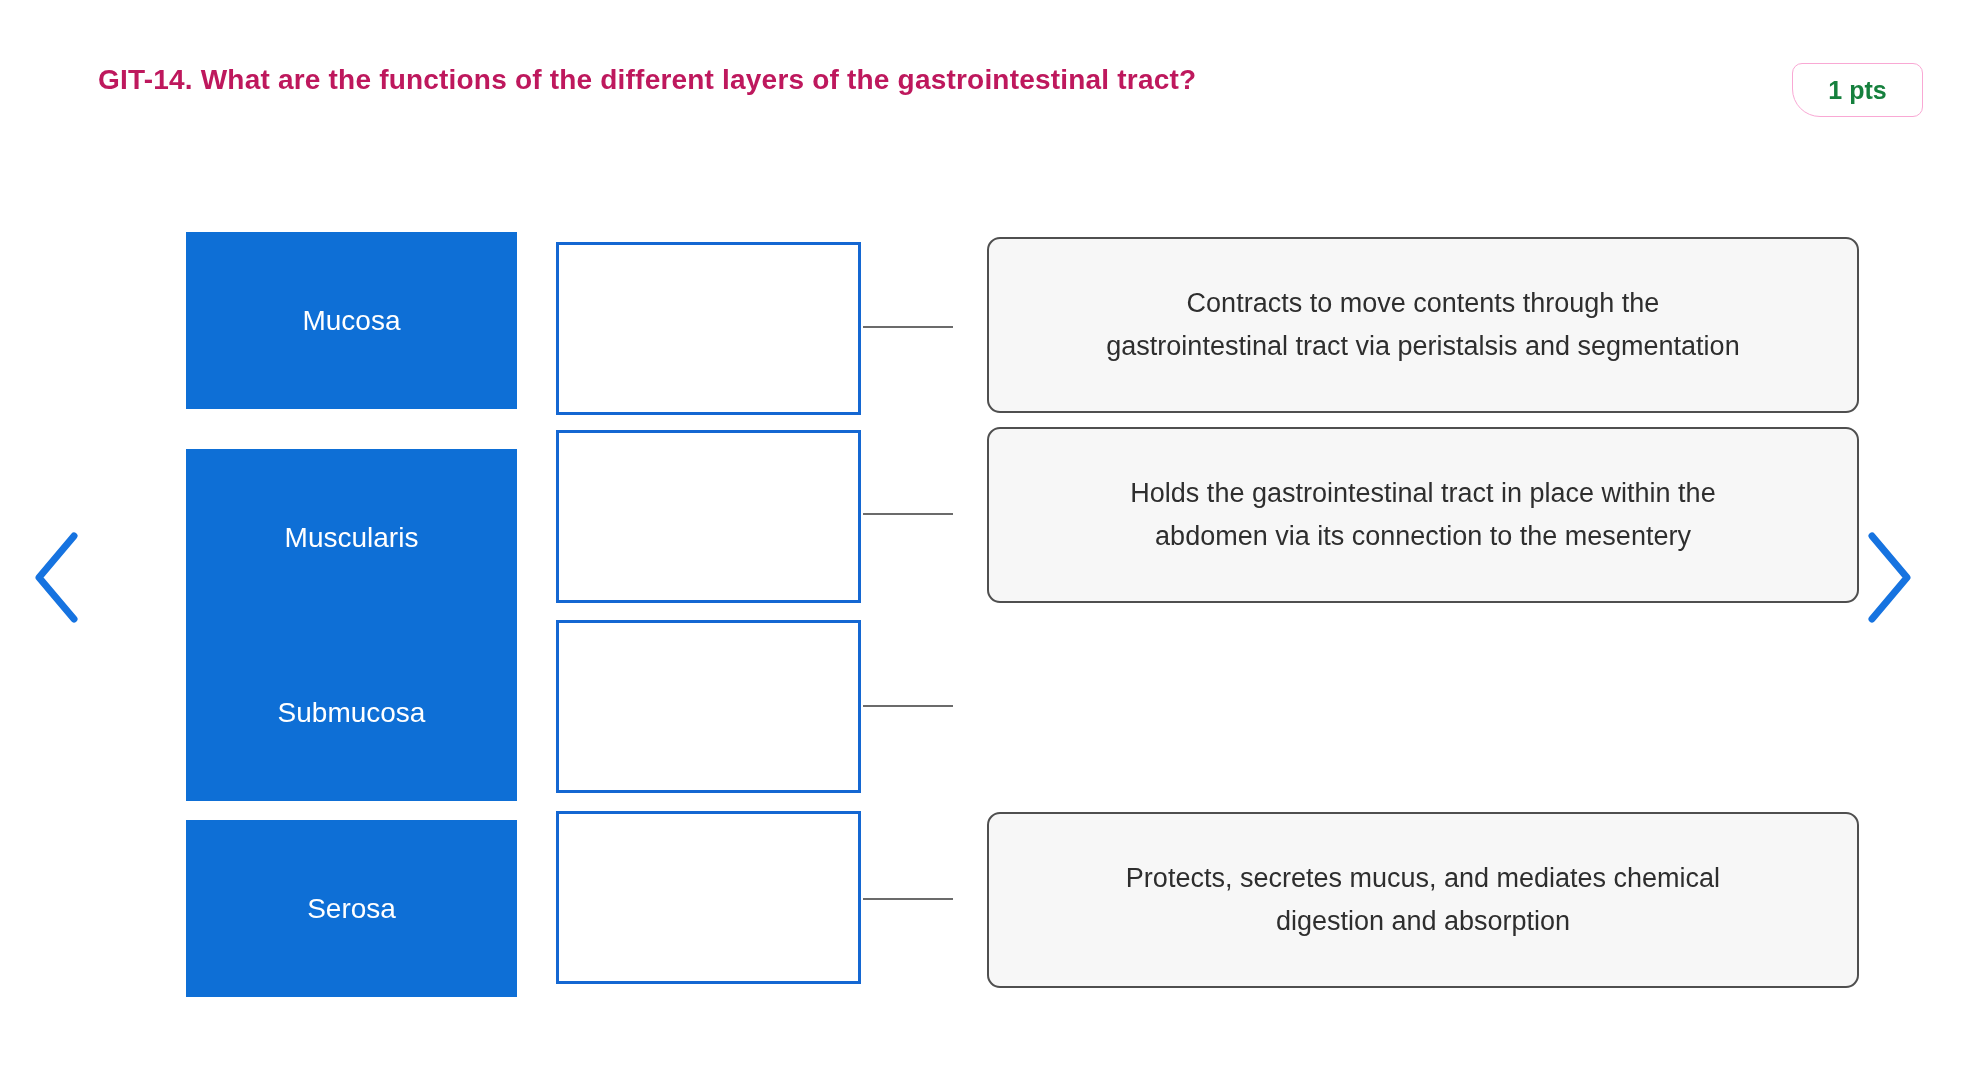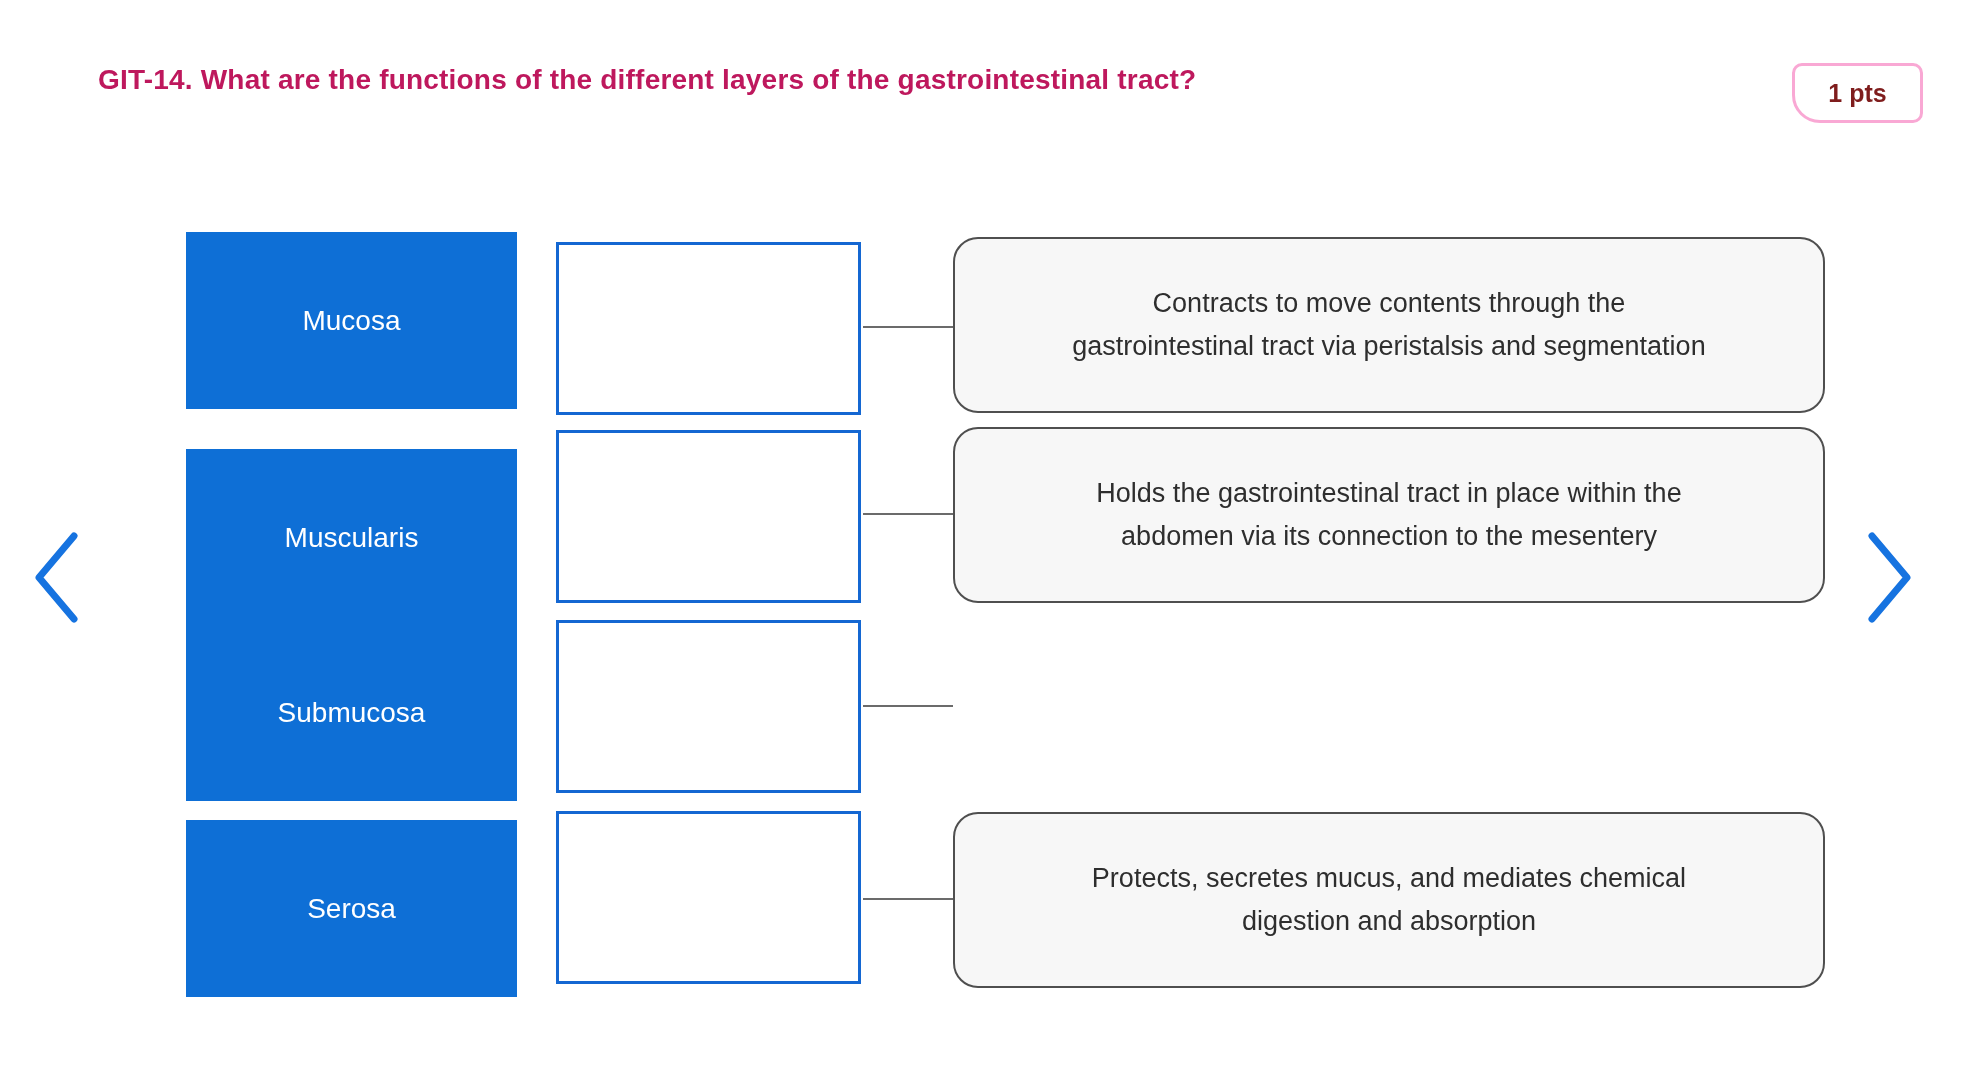--- a/index.html
+++ b/index.html
@@ -23,25 +23,25 @@
     font-weight: 700;
     color: #be185d;
     letter-spacing: 0.2px;
     white-space: nowrap;
   }
   .points-badge {
     position: absolute;
     left: 1792px;
     top: 63px;
     width: 131px;
-    height: 60px;
+    height: 54px;
     box-sizing: border-box;
-    border: 3px solid #f9a8d4;
+    border: 1px solid #f9a8d4;
     border-radius: 10px 10px 10px 28px;
-    color: #7f1d1d;
+    color: #15803d;
     font-size: 25px;
     font-weight: 600;
     display: flex;
     align-items: center;
     justify-content: center;
     background: #ffffff;
   }
   .label-box {
     position: absolute;
     left: 186px;
@@ -66,26 +66,26 @@
   }
   .connector {
     position: absolute;
     left: 863px;
     width: 90px;
     height: 2px;
     background: #6b6b6b;
   }
   .answer-card {
     position: absolute;
-    left: 953px;
+    left: 987px;
     width: 872px;
     height: 176px;
     box-sizing: border-box;
     border: 2px solid #4f4f4f;
-    border-radius: 25px;
+    border-radius: 13px;
     background: #f7f7f7;
     color: #2e2e2e;
     font-size: 27px;
     line-height: 43px;
     display: flex;
     flex-direction: column;
     align-items: center;
     justify-content: center;
     text-align: center;
     padding: 0 30px;

